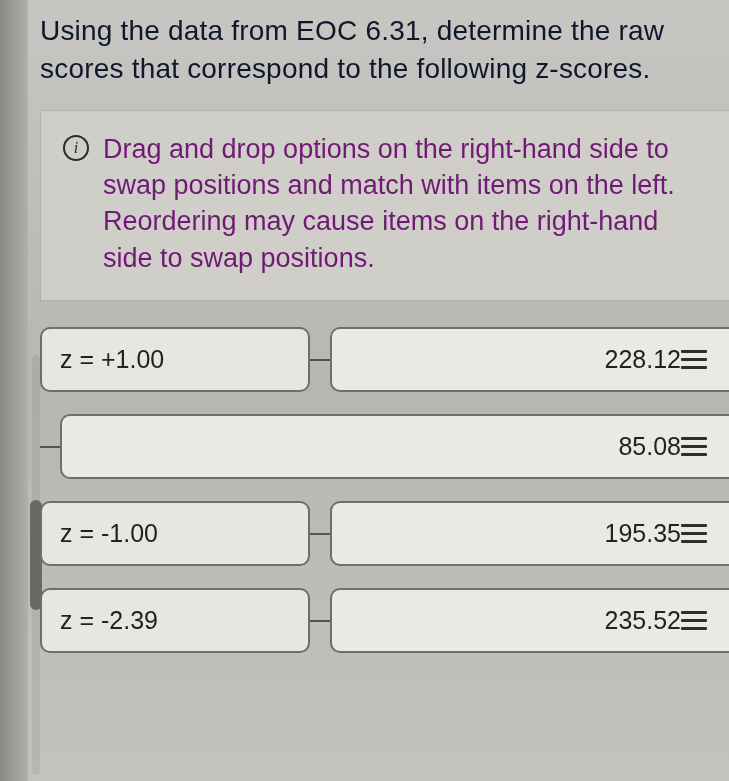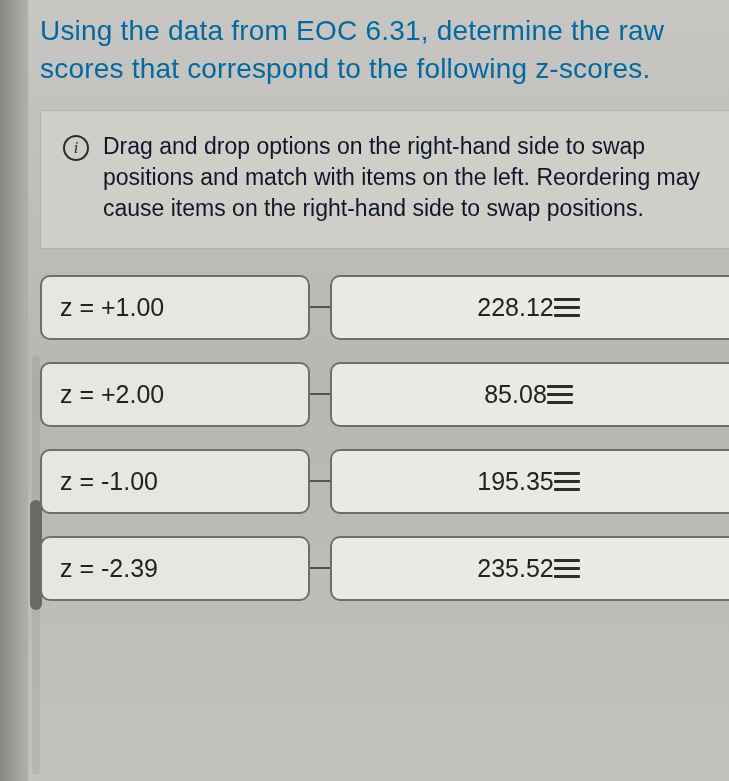--- a/index.html
+++ b/index.html
@@ -32,21 +32,21 @@
       position: absolute;
       left: 30px;
       top: 500px;
       width: 12px;
       height: 110px;
       background: #6b6966;
       border-radius: 6px;
     }
     .question {
       font-size: 28px;
-      color: #0369a1;
+      color: #0f172a;
       line-height: 1.35;
       padding-right: 10px;
       margin-bottom: 22px;
       letter-spacing: 0.2px;
     }
     .instruction-box {
       background: #cfcec9;
       border: 1px solid #b3b1ac;
       padding: 20px 22px 24px 22px;
       margin-right: 0;
@@ -67,22 +67,22 @@
       align-items: center;
       justify-content: center;
       font-size: 16px;
       font-weight: 400;
       color: #2b2b2b;
       margin-top: 4px;
       font-family: Georgia, serif;
       font-style: italic;
     }
     .instruction-text {
-      font-size: 23px;
-      color: #0f172a;
+      font-size: 27px;
+      color: #701a75;
       line-height: 1.35;
     }
     .match-rows {
       display: flex;
       flex-direction: column;
       gap: 22px;
       padding-right: 0;
     }
     .match-row {
       display: flex;
@@ -108,21 +108,21 @@
     .right-item {
       flex: 1;
       background: #eae9e4;
       border: 2px solid #6f6e6a;
       border-radius: 10px;
       padding: 16px 18px;
       font-size: 25px;
       color: #222;
       display: flex;
       align-items: center;
-      justify-content: center;
+      justify-content: flex-end;
       cursor: grab;
       border-right: none;
       border-top-right-radius: 0;
       border-bottom-right-radius: 0;
     }
     .drag-handle {
       display: flex;
       flex-direction: column;
       gap: 5px;
       padding-right: 4px;
@@ -162,23 +162,20 @@
       <span>228.12</span>
       <div class="drag-handle">
         <div class="drag-line"></div>
           <div class="drag-line"></div>
           <div class="drag-line"></div>
       </div>
     </div>
   </div>
 
   <div class="match-row">
-    <div class="left-item">
-      <span>z = +2.00</span>
-    </div>
     <div class="connector"></div>
     <div class="right-item">
       <span>85.08</span>
       <div class="drag-handle">
         <div class="drag-line"></div>
           <div class="drag-line"></div>
           <div class="drag-line"></div>
       </div>
     </div>
   </div>

